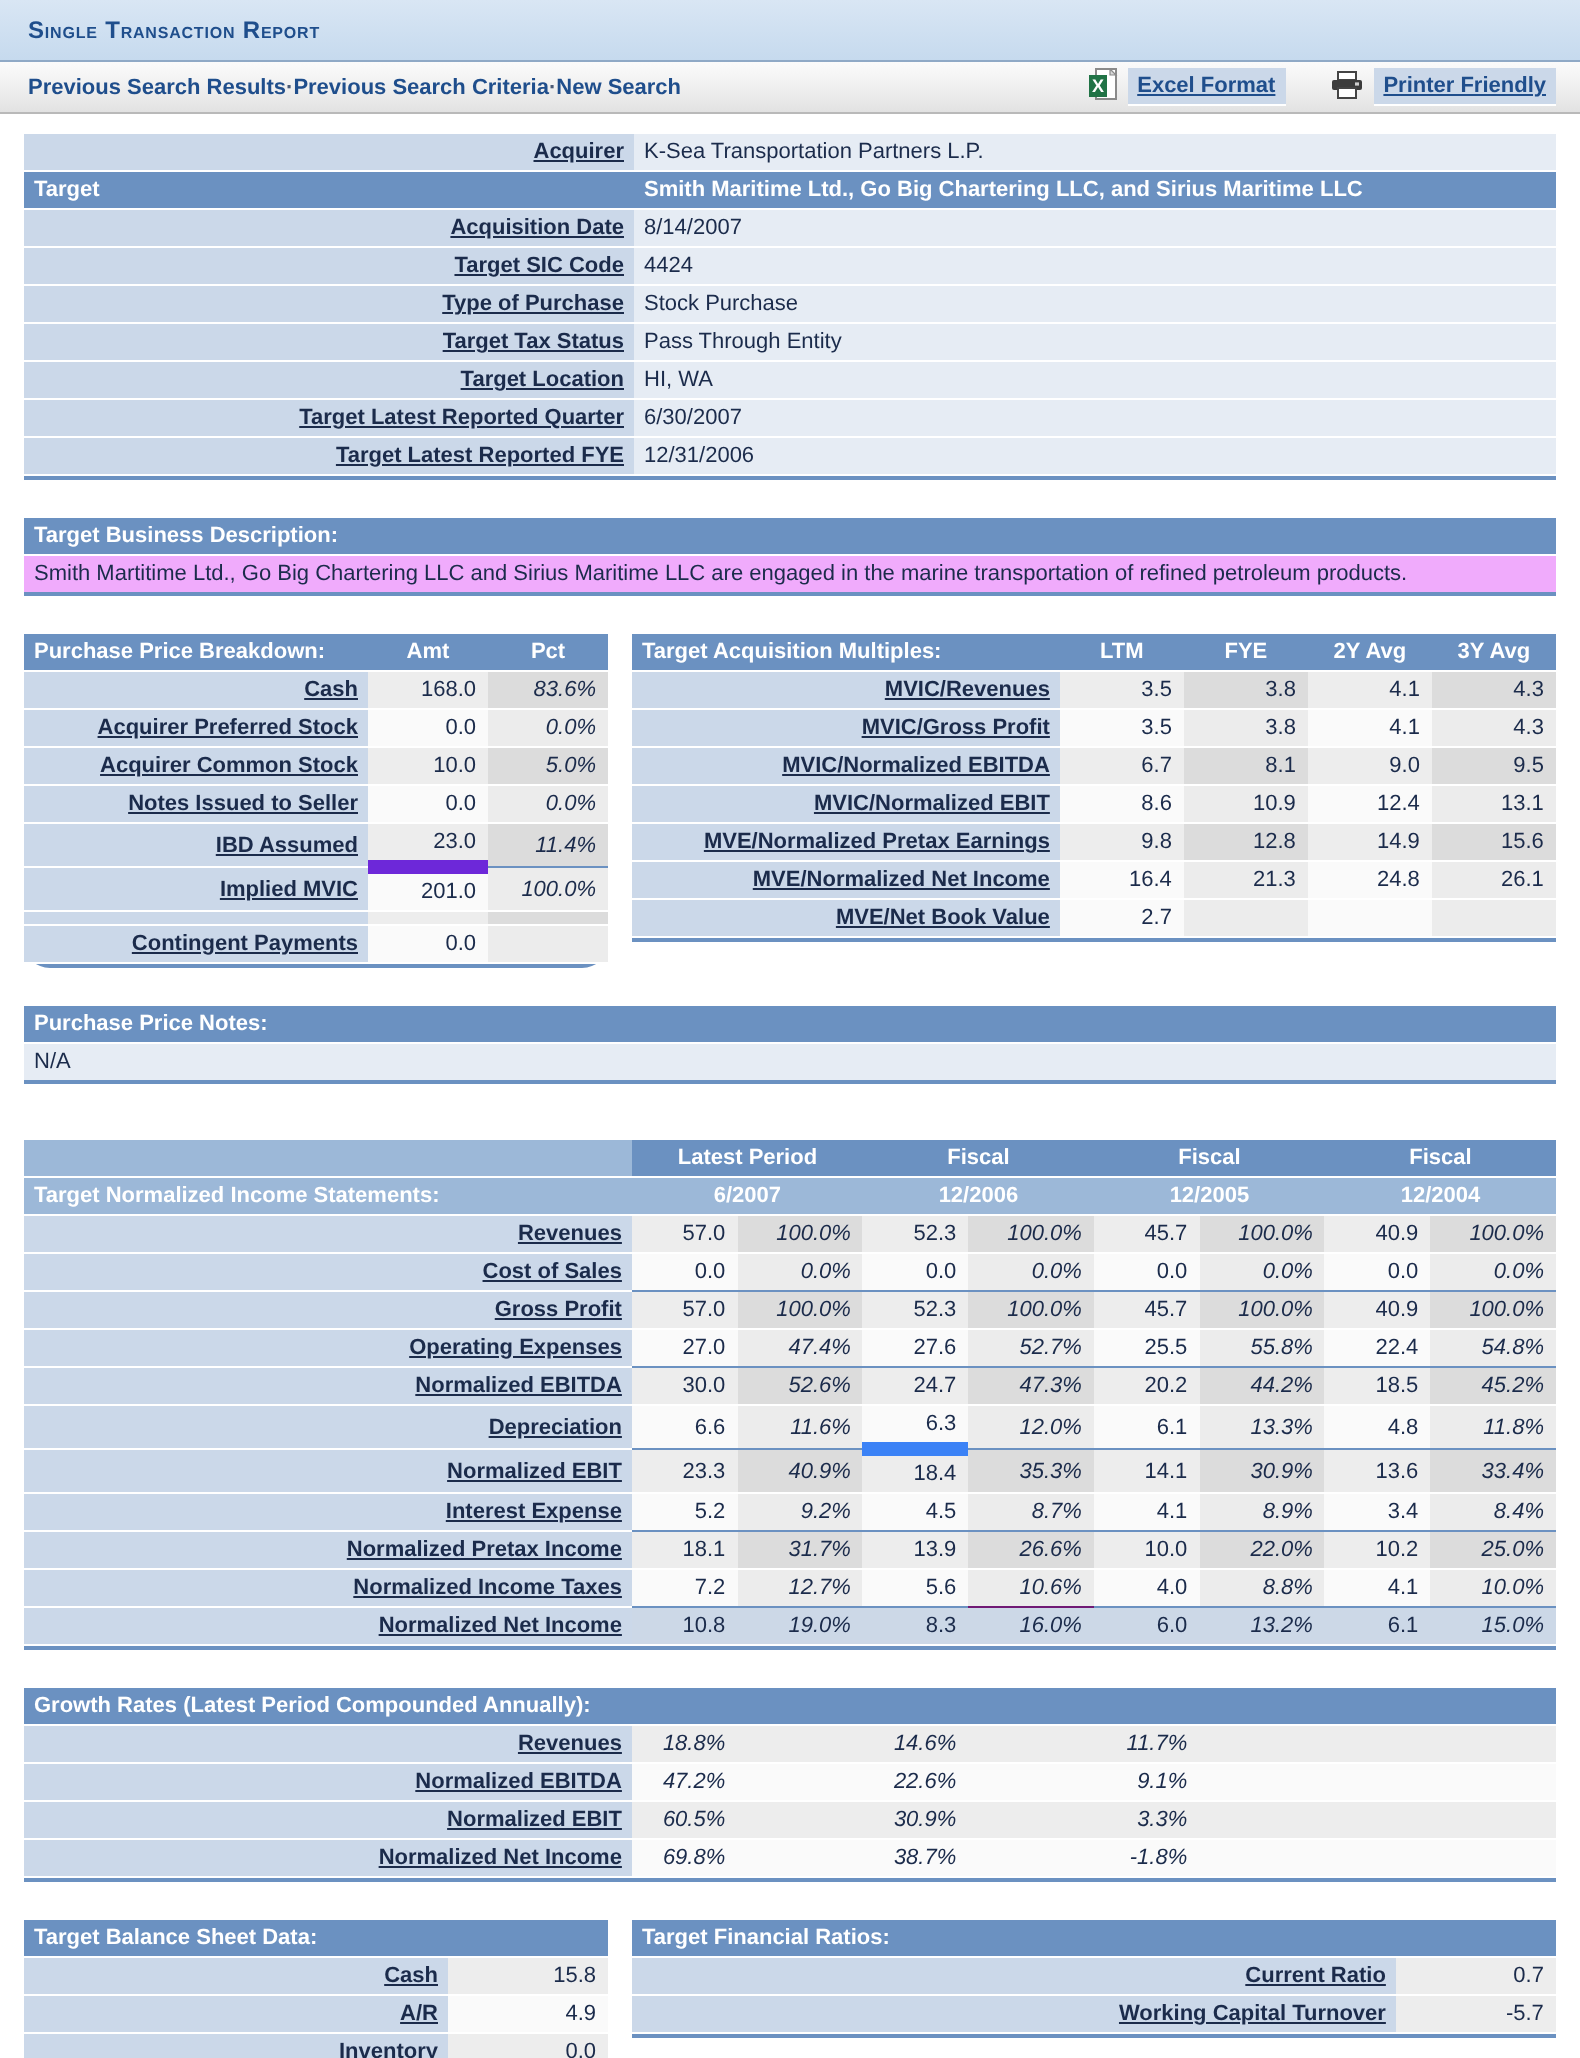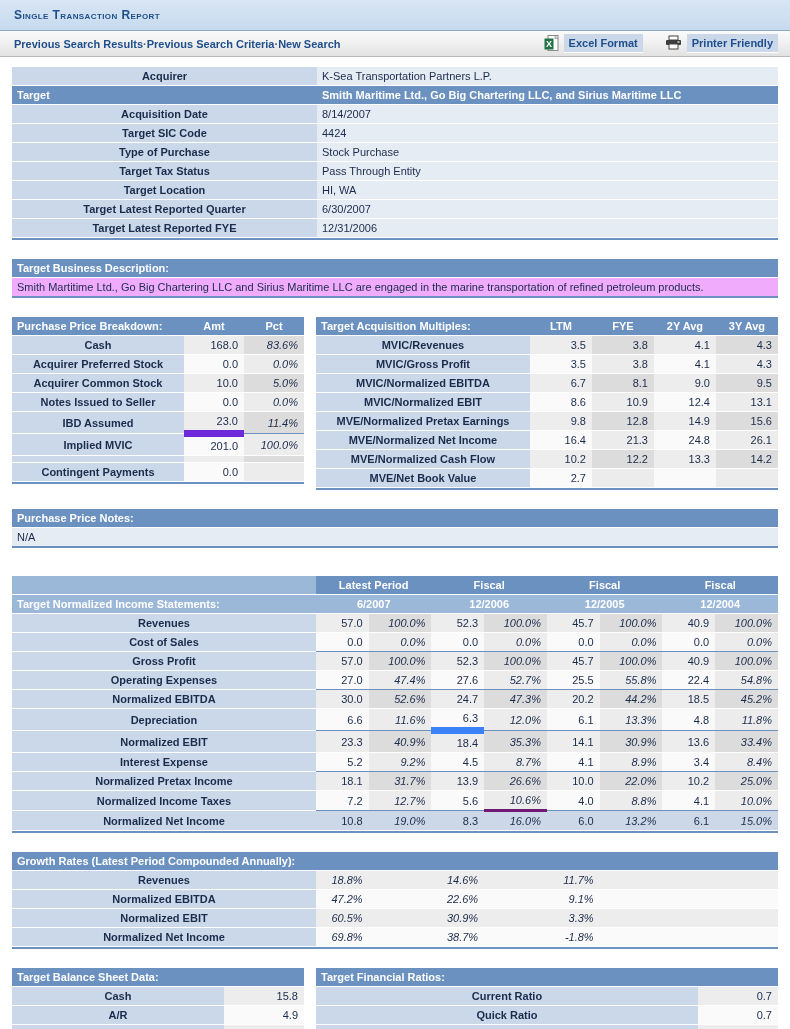--- a/index.html
+++ b/index.html
@@ -58,22 +58,22 @@
   }
   .hdr.c{text-align:center;}
   .hdrsub{
     background:#9cb8d8;color:#ffffff;font-weight:bold;font-size:11px;
     padding:3px 5px;text-align:center;border-bottom:1px solid #ffffff;
   }
   .hdrsub.l{text-align:left;}
 
   .lbl{
     background:#cbd8e9;color:#1b2b4b;font-weight:bold;font-size:11px;
-    padding:3px 5px;text-align:center;border-bottom:1px solid #ffffff;
-    white-space:nowrap;overflow:hidden;text-overflow:ellipsis;
+    padding:3px 5px;text-align:right;border-bottom:1px solid #ffffff;
+    white-space:nowrap;overflow:hidden;text-overflow:ellipsis;text-decoration:underline;
   }
   .val{
     background:#e6ecf4;color:#1b2b4b;font-size:11px;
     padding:3px 5px;text-align:left;border-bottom:1px solid #ffffff;
   }
   .num{
     font-size:11px;color:#1b2b4b;padding:3px 6px 3px 4px;text-align:right;
     border-bottom:1px solid #ffffff;white-space:nowrap;
   }
   .pct{
@@ -92,21 +92,21 @@
   .tblwrap{border-bottom:2px solid #6b91c1;}
 
   .notes-body{
     background:#e6ecf4;color:#1b2b4b;font-size:11px;padding:3px 5px;
   }
   .desc-body{
     background:#f0abfc;color:#1b2b4b;font-size:11px;padding:3px 5px;
   }
 
   .two-col{display:flex;gap:12px;align-items:flex-start;}
-  .col-left{width:292px;flex:0 0 292px;}
+  .col-left{width:292px;flex:0 0 292px;border-radius:13px;}
   .col-right{flex:1 1 auto;}
   .spacer{height:9px;}
 </style>
 </head>
 <body>
 
 <div class="titlebar">
   <span class="title">Single Transaction Report</span>
 </div>
 
@@ -322,27 +322,20 @@
             <td class="num zd0">15.6</td>
           </tr>
           <tr>
             <td class="lbl">MVE/Normalized Net Income</td>
             <td class="num z1">16.4</td>
             <td class="num zd1">21.3</td>
             <td class="num z1">24.8</td>
             <td class="num zd1">26.1</td>
           </tr>
           <tr>
-            <td class="lbl">MVE/Normalized Cash Flow</td>
-            <td class="num z0">10.2</td>
-            <td class="num zd0">12.2</td>
-            <td class="num z0">13.3</td>
-            <td class="num zd0">14.2</td>
-          </tr>
-          <tr>
             <td class="lbl">MVE/Net Book Value</td>
             <td class="num z1">2.7</td>
             <td class="num zd1"></td>
             <td class="num z1"></td>
             <td class="num zd1"></td>
           </tr>
         </tbody>
       </table>
     </div>
   </div>
@@ -491,21 +484,21 @@
           <td class="num z0">10.0</td>
           <td class="pct zd0">22.0%</td>
           <td class="num z0">10.2</td>
           <td class="pct zd0">25.0%</td>
         </tr>
         <tr>
           <td class="lbl">Normalized Income Taxes</td>
           <td class="num z1" style="border-bottom:1px solid #6b91c1">7.2</td>
           <td class="pct zd1" style="border-bottom:1px solid #6b91c1">12.7%</td>
           <td class="num z1" style="border-bottom:1px solid #6b91c1">5.6</td>
-          <td class="pct zd1" style="border-bottom:3px solid #701a75">10.6%</td>
+          <td class="pct zd1" style="border-bottom:1px solid #701a75">10.6%</td>
           <td class="num z1" style="border-bottom:1px solid #6b91c1">4.0</td>
           <td class="pct zd1" style="border-bottom:1px solid #6b91c1">8.8%</td>
           <td class="num z1" style="border-bottom:1px solid #6b91c1">4.1</td>
           <td class="pct zd1" style="border-bottom:1px solid #6b91c1">10.0%</td>
         </tr>
         <tr>
           <td class="lbl">Normalized Net Income</td>
           <td class="num tot0">10.8</td>
           <td class="pct tot1">19.0%</td>
           <td class="num tot0">8.3</td>
@@ -625,24 +618,20 @@
           </colgroup>
         <tbody>
           <tr>
             <td class="hdr" colspan="2">Target Financial Ratios:</td>
           </tr>
           <tr>
             <td class="lbl">Current Ratio</td>
             <td class="num z0">0.7</td>
           </tr>
           <tr>
-            <td class="lbl">Quick Ratio</td>
-            <td class="num z1">0.7</td>
-          </tr>
-          <tr>
             <td class="lbl">Working Capital Turnover</td>
             <td class="num z0">-5.7</td>
           </tr>
 
         </tbody>
       </table>
     </div>
   </div>
 
 </div>

